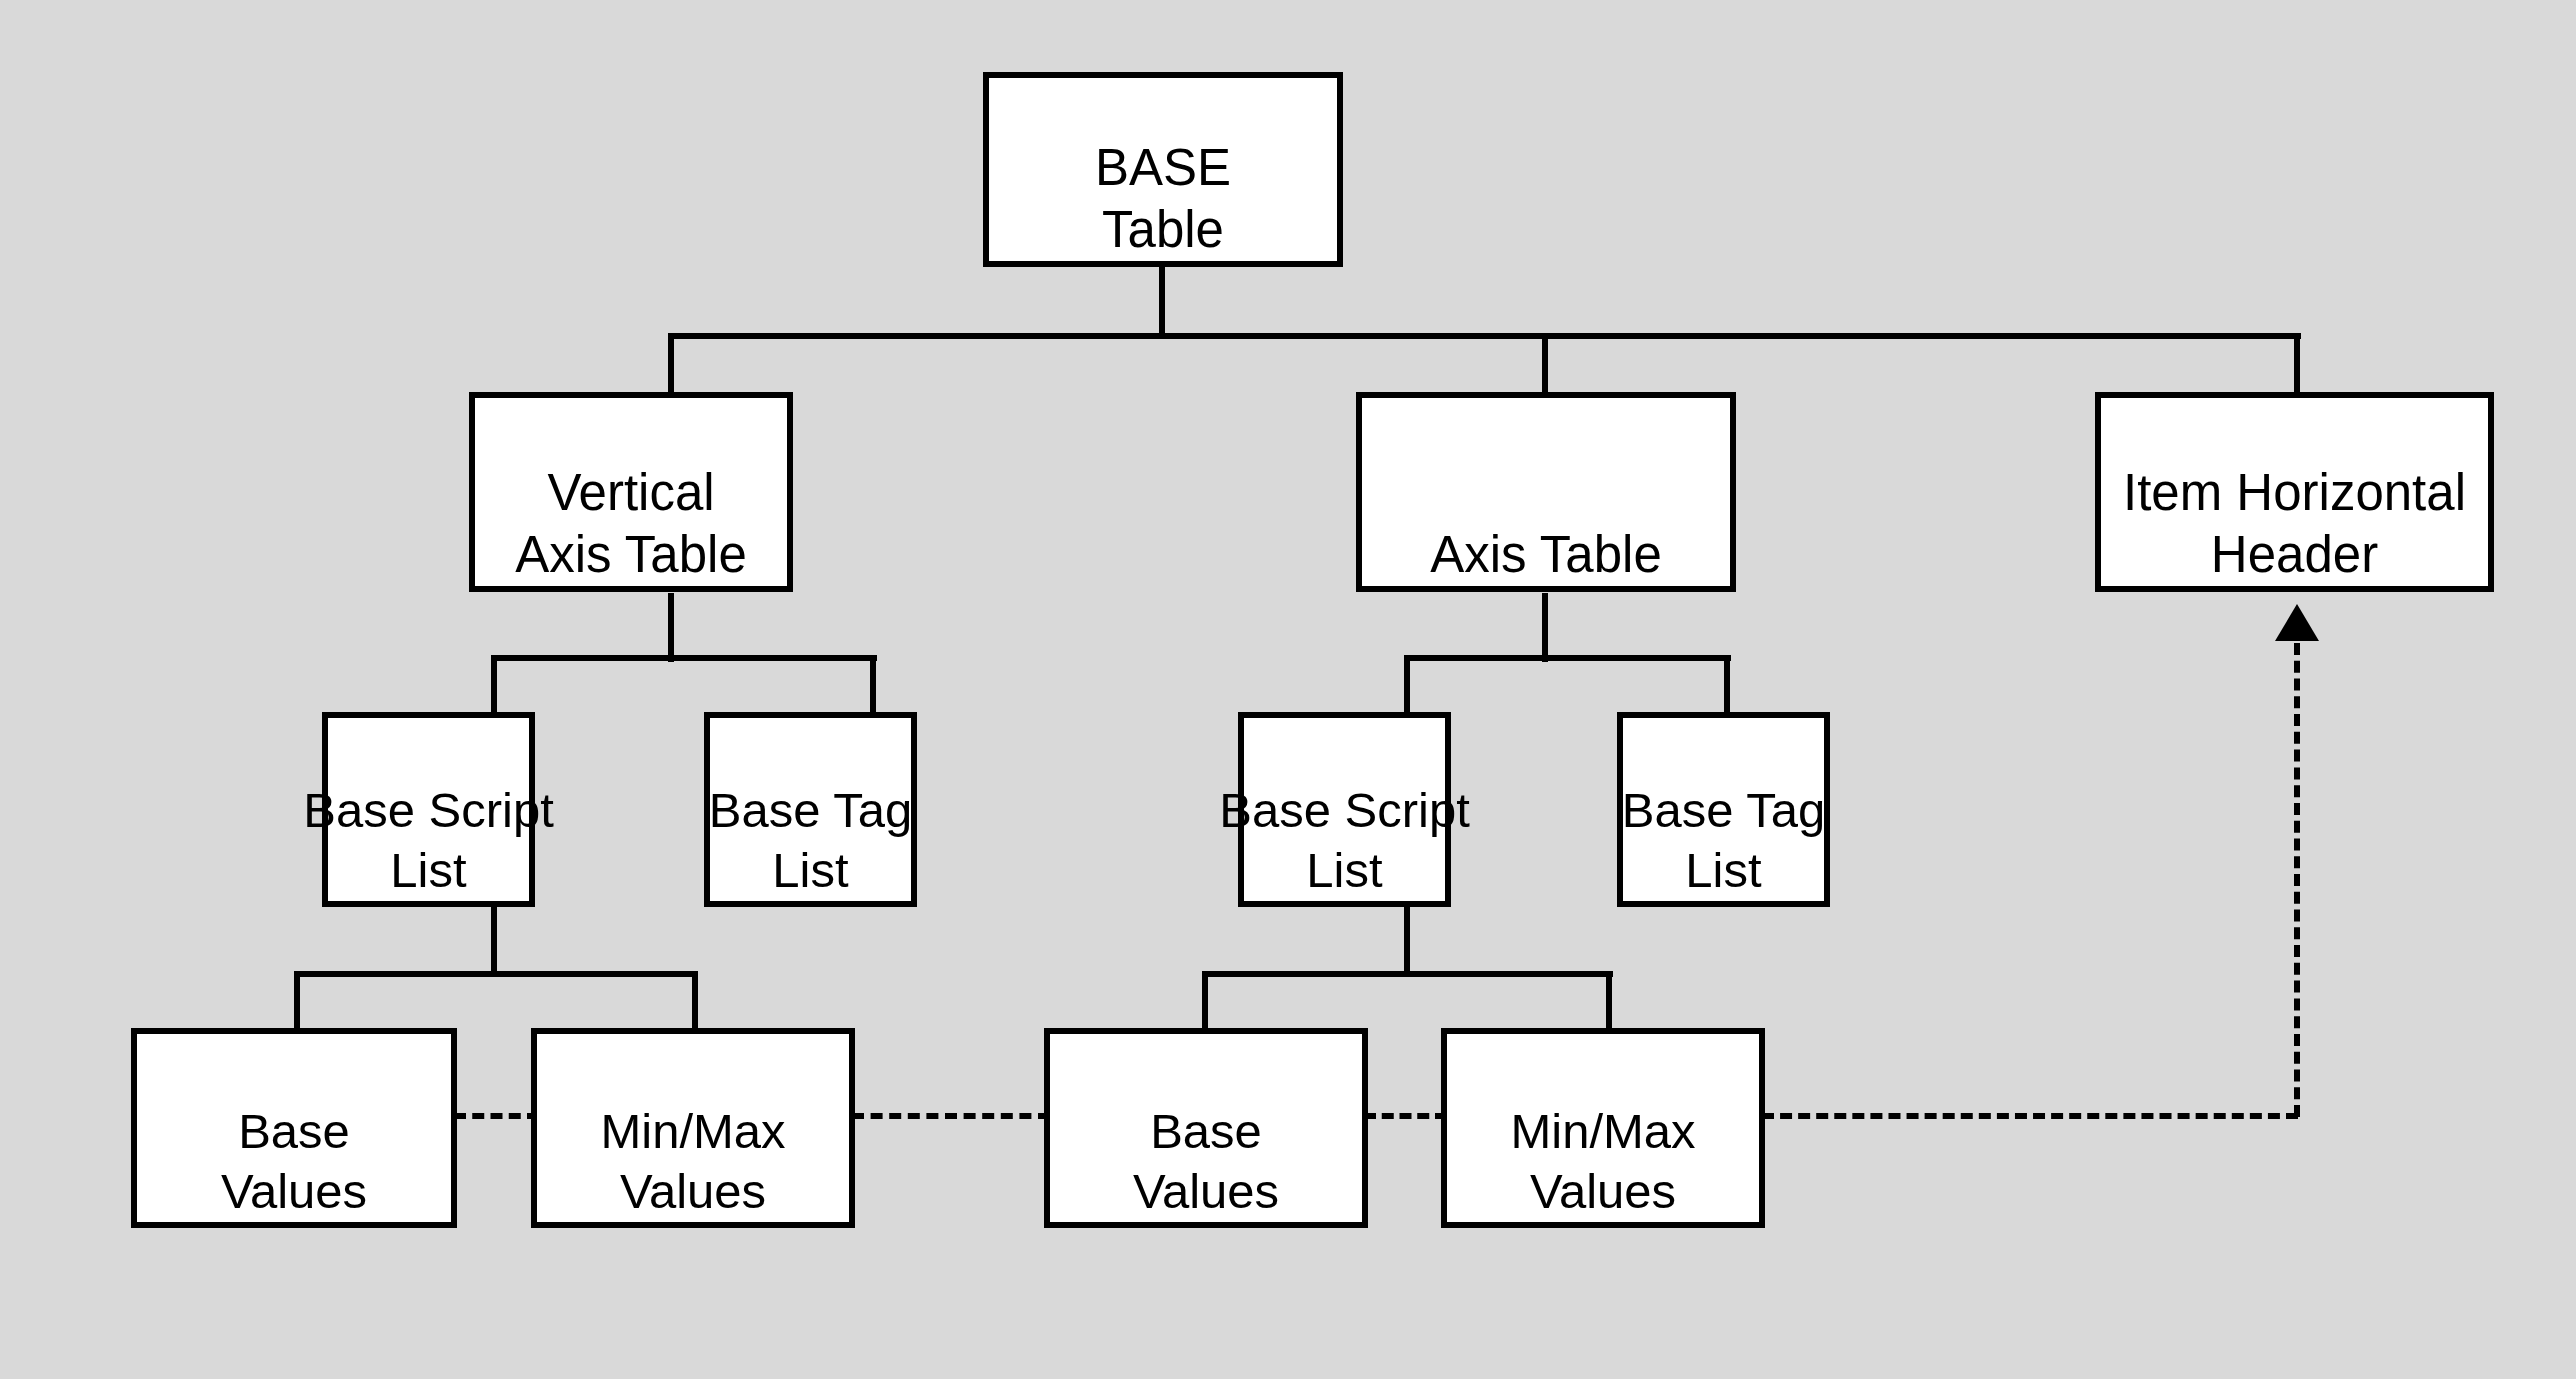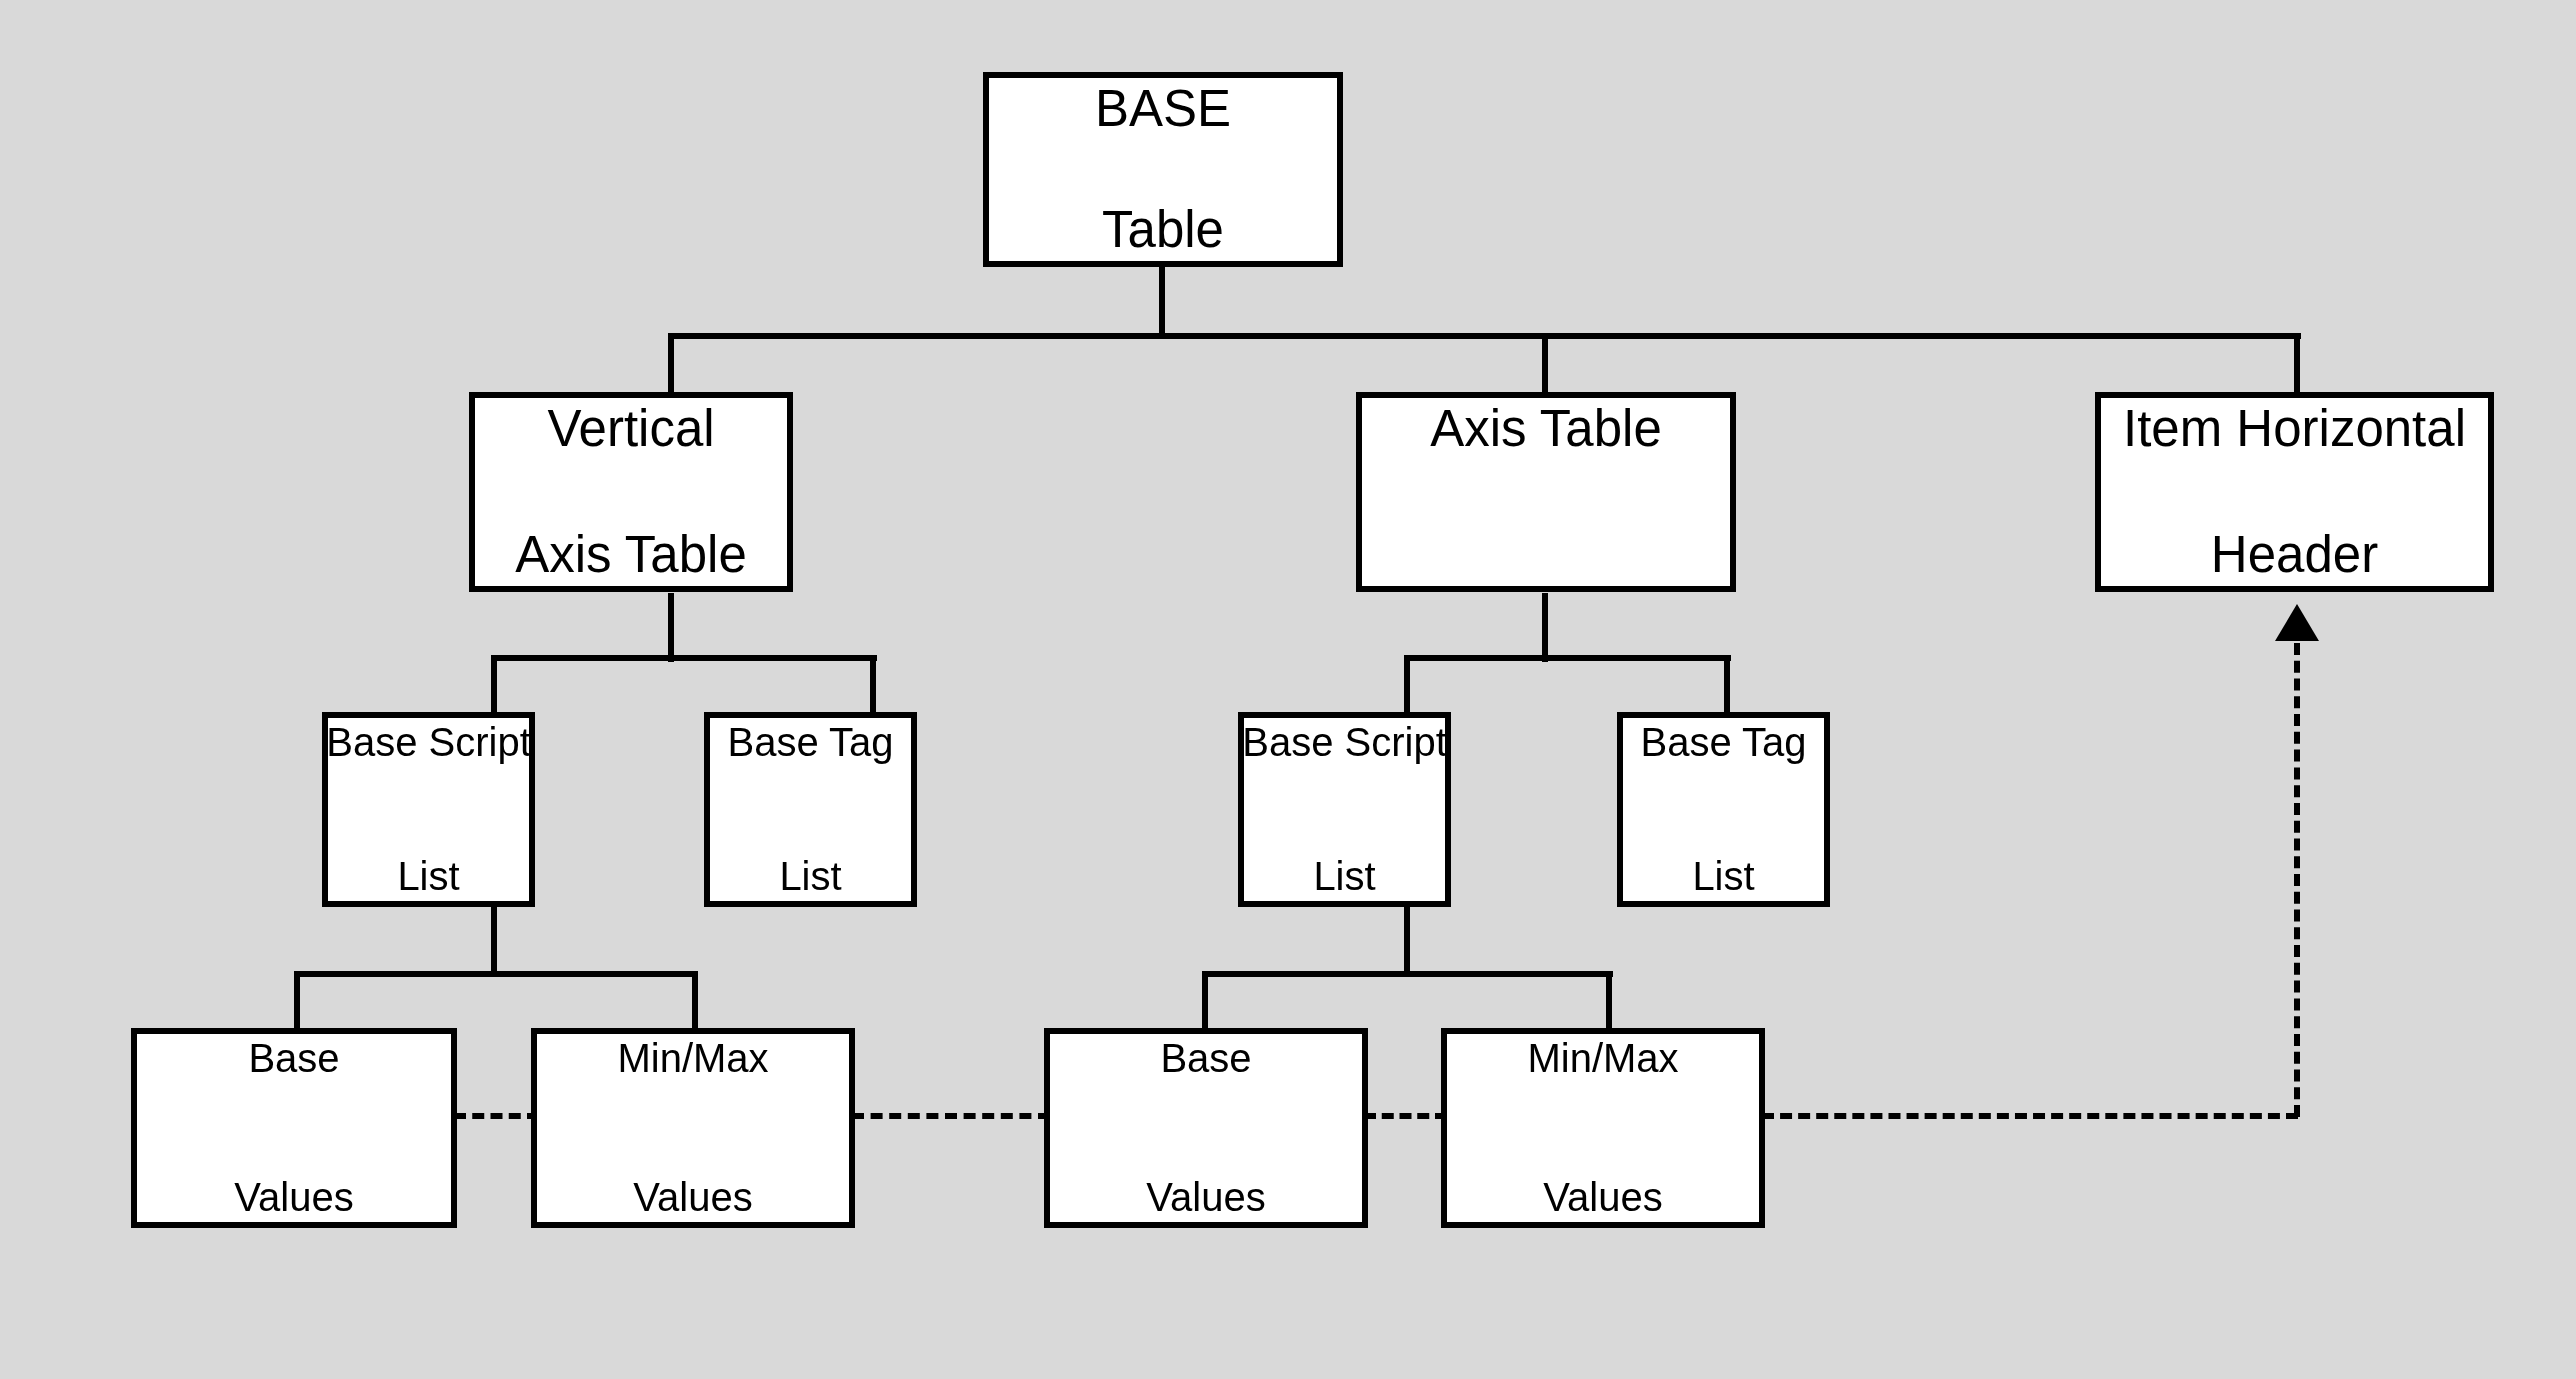--- a/index.html
+++ b/index.html
@@ -18,32 +18,32 @@
     overflow: hidden;
   }
   .node {
     position: absolute;
     background: #ffffff;
     border: 6.4px solid #000000;
     box-sizing: border-box;
     display: flex;
     flex-direction: column;
     align-items: center;
-    justify-content: space-between;
+    justify-content: flex-end;
     text-align: center;
     color: #000000;
     line-height: 1.22;
     z-index: 3;
   }
   .node .line {
     display: block;
     white-space: nowrap;
   }
   .node.big { font-size: 51px; }
-  .node.small { font-size: 40px; }
+  .node.small { font-size: 49px; }
 
   
   .conn-v, .conn-h {
     position: absolute;
     background: #000000;
     z-index: 1;
   }
   .conn-v { width: 6.4px; }
   .conn-h { height: 6.4px; }
 

